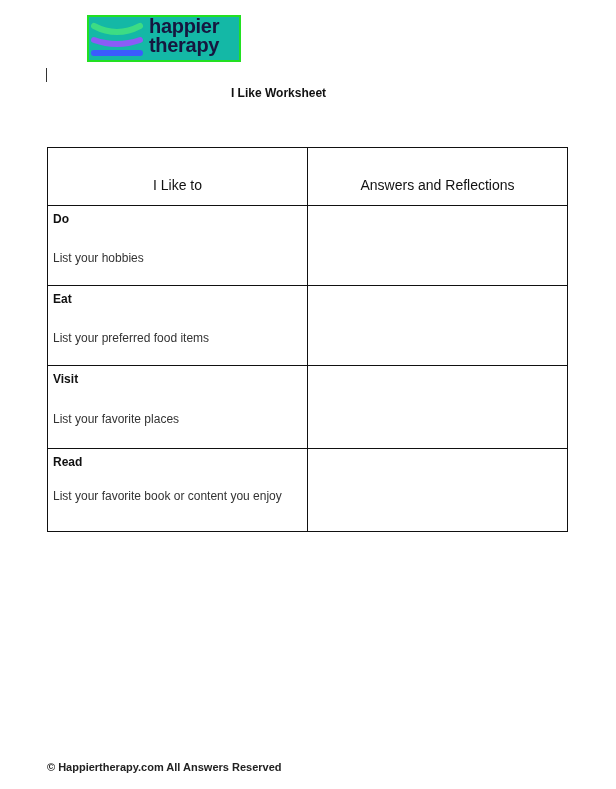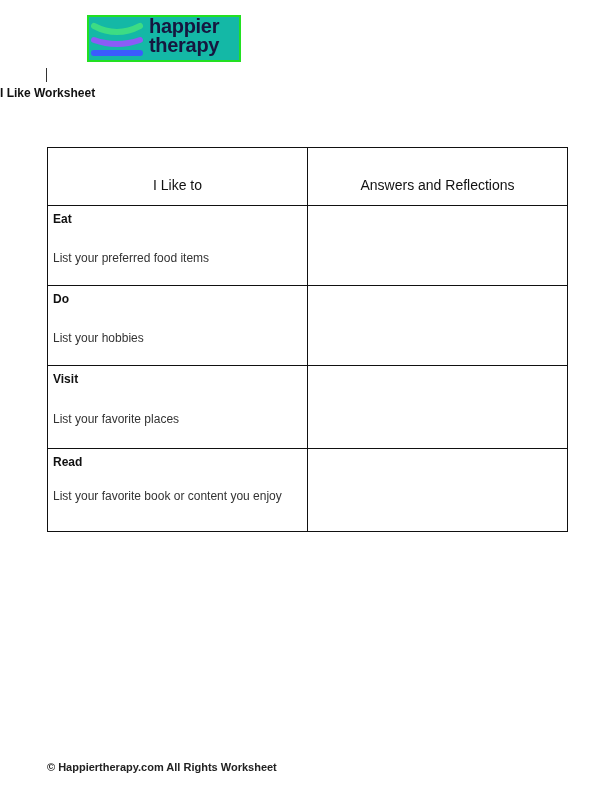--- a/index.html
+++ b/index.html
@@ -1,21 +1,21 @@
 <!DOCTYPE html>
 <html><head>
 <meta charset="utf-8">
 <style>
   html, body { margin: 0; padding: 0; background: #ffffff; }
   body { width: 616px; height: 789px; position: relative; overflow: hidden; font-family: "Liberation Sans", sans-serif; color: #111; }
   .logo { position: absolute; left: 87px; top: 15px; width: 154px; height: 47px; border: 2px solid #22e022; box-sizing: border-box; background: #14b8a6; }
   .logo svg { position: absolute; left: 2px; top: 3px; }
   .logo-text { position: absolute; left: 60px; top: 0px; font-weight: 800; font-size: 20px; line-height: 19px; color: #16163f; letter-spacing: -0.3px; }
   .cursor { position: absolute; left: 46px; top: 68px; width: 1px; height: 14px; background: #333; }
-  .title { position: absolute; left: 0; width: 557px; top: 86px; text-align: left; font-weight: bold; font-size: 12px; color: #111; }
+  .title { position: absolute; left: 0; width: 557px; top: 86px; text-align: center; font-weight: bold; font-size: 12px; color: #111; }
   table { position: absolute; left: 47px; top: 147px; width: 521px; border-collapse: collapse; }
   td, th { border: 1px solid #111; vertical-align: top; padding: 0; }
   th { height: 58px; font-weight: normal; font-size: 14px; vertical-align: middle; text-align: center; color: #111; padding-top: 17px; box-sizing: border-box; }
   .c1 { width: 259px; }
   .cell-inner { padding: 6px 6px 0 5px; }
   .lbl { font-weight: bold; font-size: 12px; color: #111; }
   .desc { font-size: 12px; color: #333; line-height: 14px; }
   .footer { position: absolute; left: 47px; top: 761px; font-weight: bold; font-size: 11px; color: #222; }
 </style>
 </head>
@@ -39,31 +39,31 @@
 
 <table>
   <tbody>
       <tr>
     <th class="c1">I Like to</th>
     <th>Answers and Reflections</th>
   </tr>
   <tr style="height:80px">
     <td class="c1">
           <div class="cell-inner">
-      <div class="lbl">Eat</div>
-      <div class="desc" style="margin-top:25px">List your preferred food items</div>
+      <div class="lbl">Do</div>
+      <div class="desc" style="margin-top:25px">List your hobbies</div>
     </div>
         </td>
     <td></td>
   </tr>
   <tr style="height:80px">
     <td class="c1">
           <div class="cell-inner">
-      <div class="lbl">Do</div>
-      <div class="desc" style="margin-top:25px">List your hobbies</div>
+      <div class="lbl">Eat</div>
+      <div class="desc" style="margin-top:25px">List your preferred food items</div>
     </div>
         </td>
     <td></td>
   </tr>
   <tr style="height:83px">
     <td class="c1">
           <div class="cell-inner">
       <div class="lbl">Visit</div>
       <div class="desc" style="margin-top:26px">List your favorite places</div>
     </div>
@@ -75,13 +75,13 @@
           <div class="cell-inner">
       <div class="lbl">Read</div>
       <div class="desc" style="margin-top:20px">List your favorite book or content you enjoy</div>
     </div>
         </td>
     <td></td>
   </tr>
 </tbody>
   </table>
 
-<div class="footer">© Happiertherapy.com All Rights Worksheet</div>
+<div class="footer">© Happiertherapy.com All Answers Reserved</div>
 
 </body></html>

